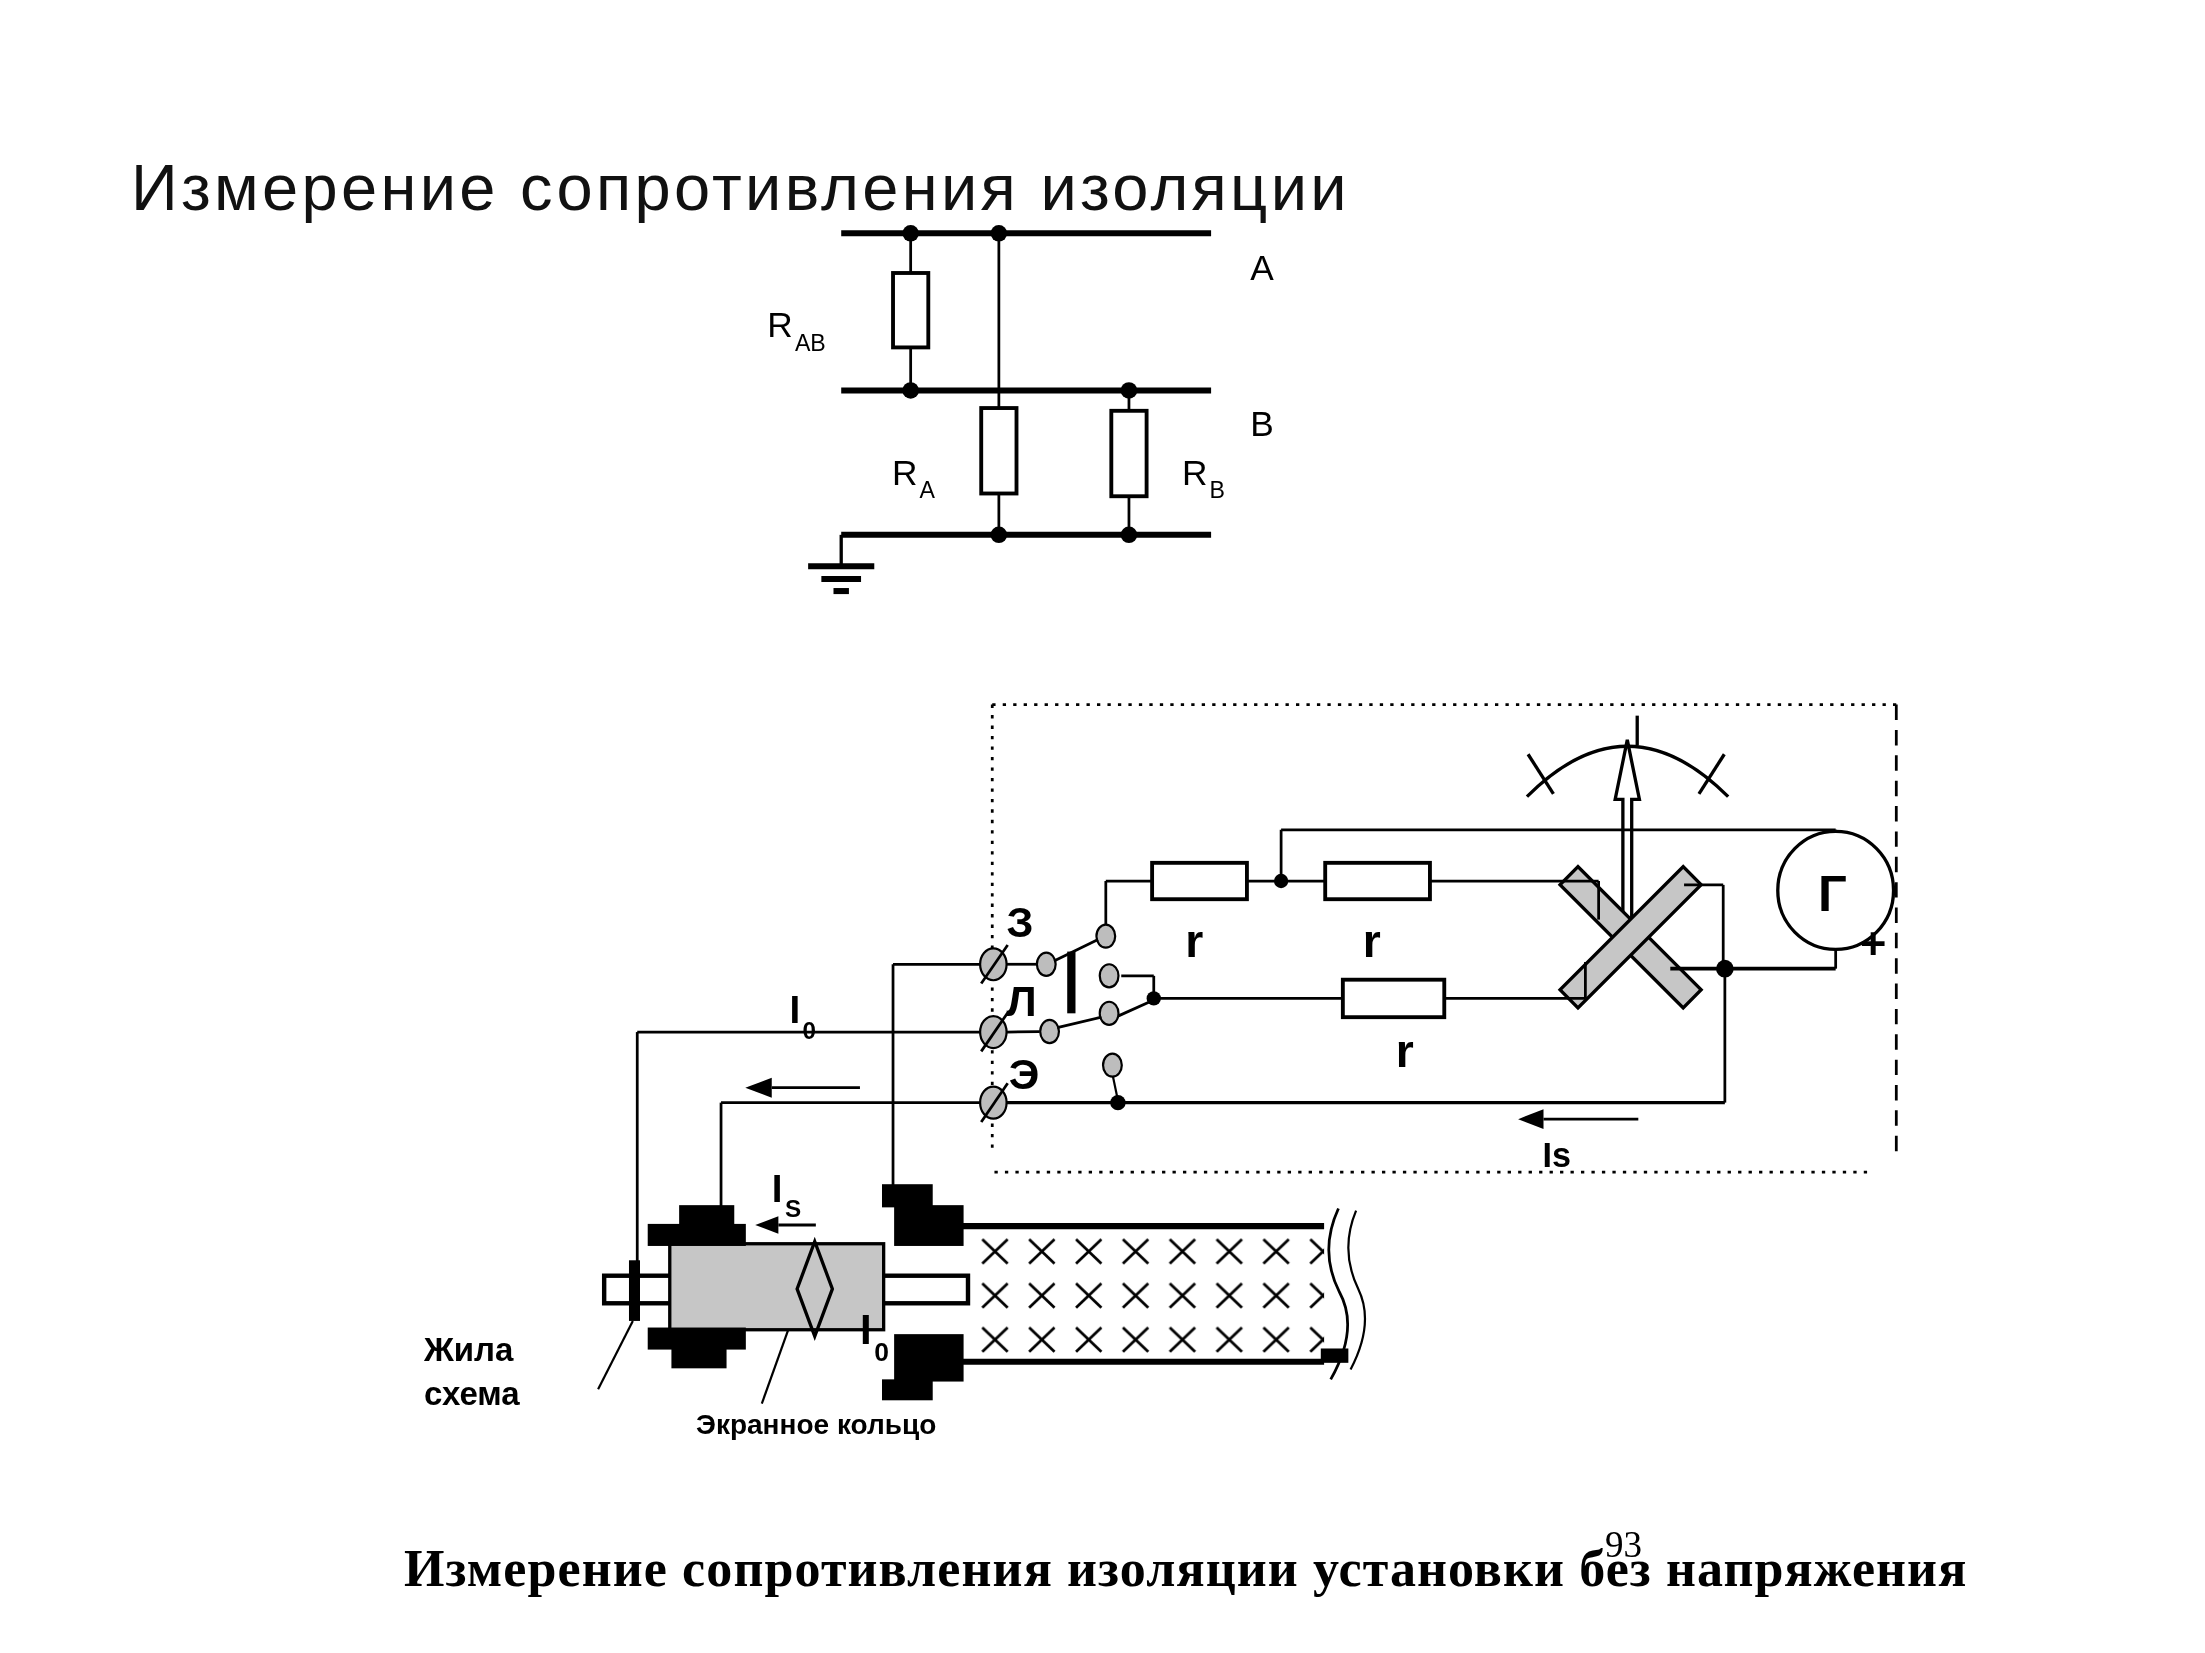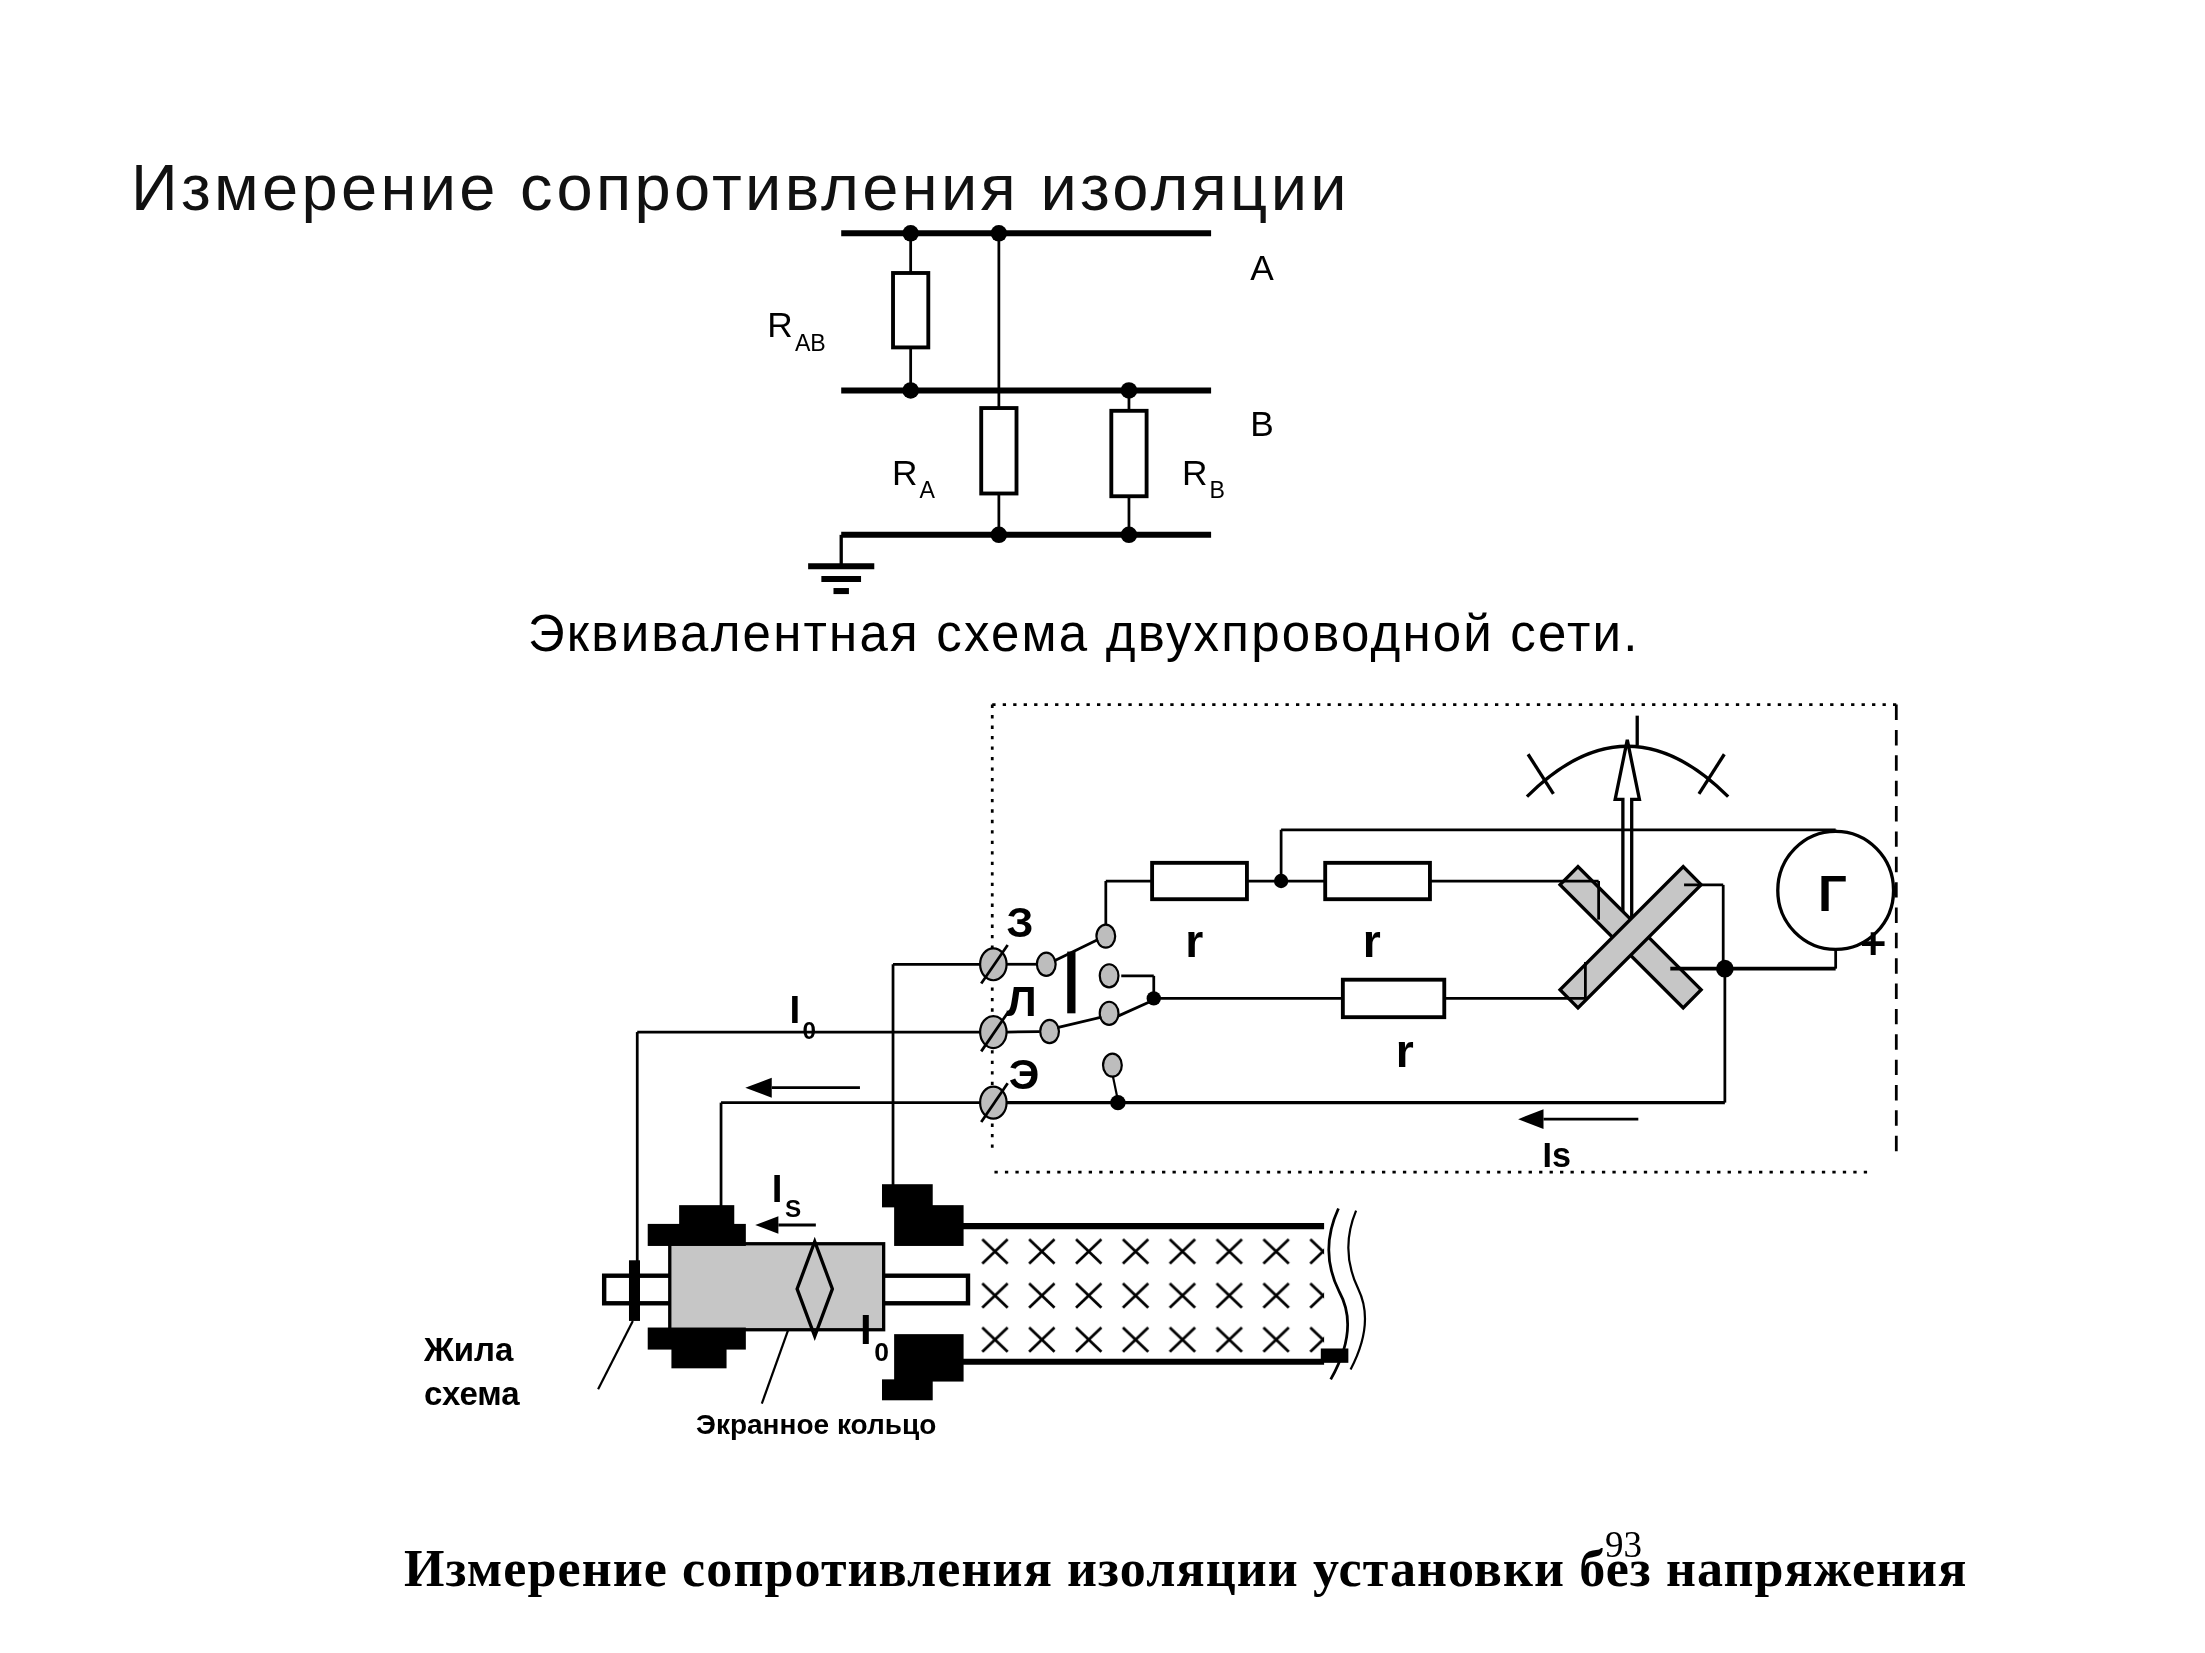--- a/index.html
+++ b/index.html
@@ -235,21 +235,20 @@
       <line x1="1148" y1="2396" x2="1085" y2="2520" stroke-width="4"></line>
       <line x1="1430" y1="2412" x2="1382" y2="2546" stroke-width="4"></line>
       <g stroke="none" fill="#000">
         <text x="1560" y="2438" font-size="76" font-weight="bold">I</text>
         <text x="1586" y="2468" font-size="48" font-weight="bold">0</text>
       </g>
     </g>
   </svg>
 
   <div id="title" class="txt">Измерение сопротивления изоляции</div>
-  <div id="caption" class="txt">Эквивалентная схема двухпроводной сети.</div>
   <div id="pagenum" class="txt">93</div>
   <div id="footer" class="txt">Измерение сопротивления изоляции установки без напряжения</div>
   <div id="core-label" class="txt">
     <div>Жила</div>
     <div>схема</div>
   </div>
   <div id="ring-label" class="txt">Экранное кольцо</div>
 </div>
 
 

